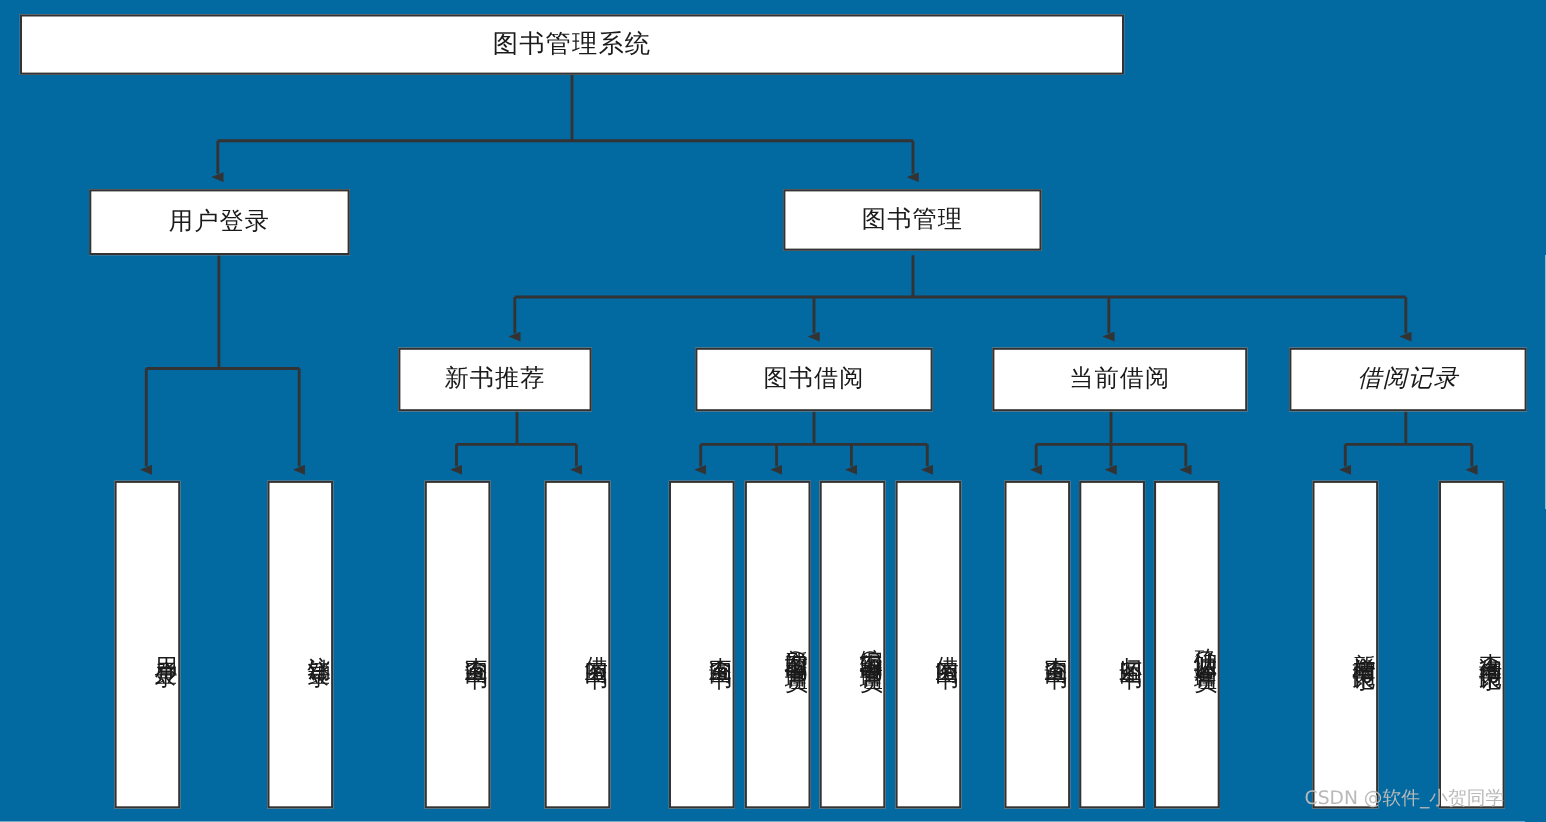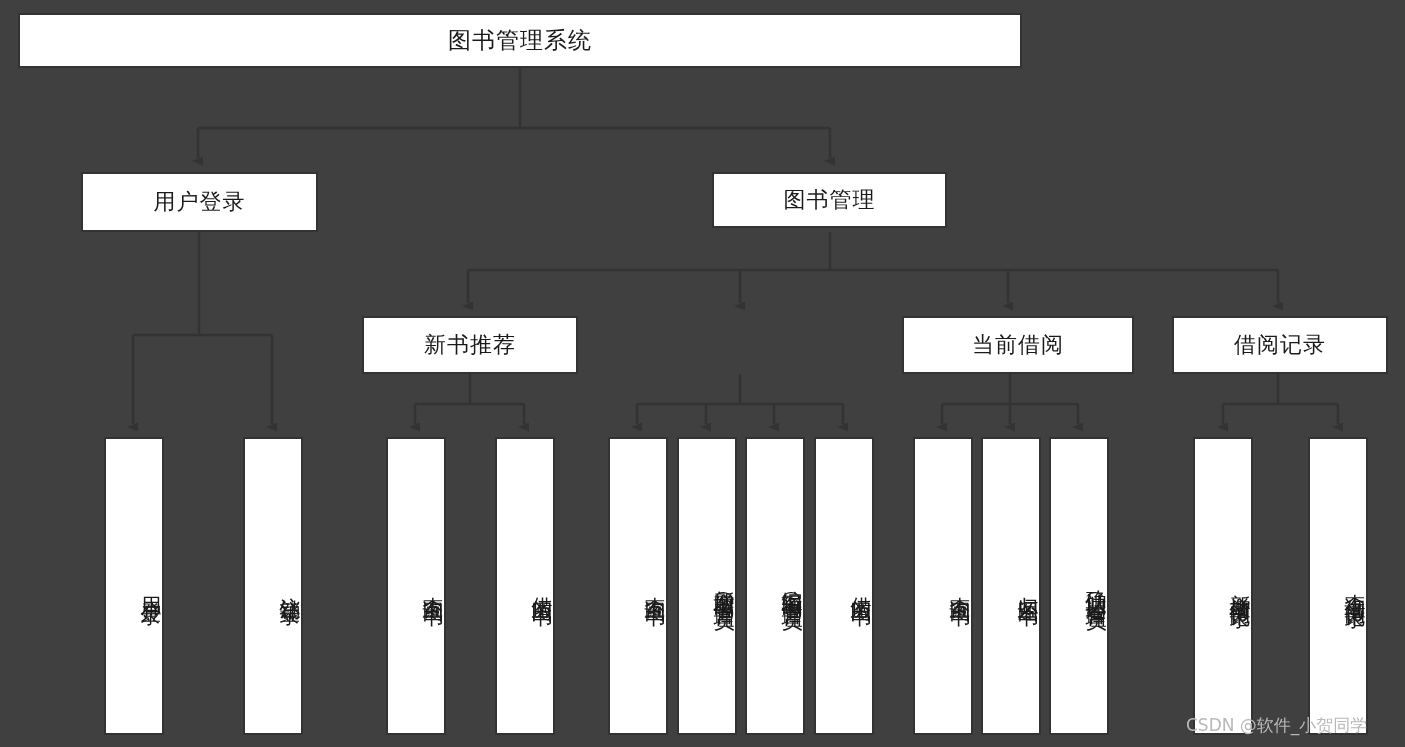--- a/index.html
+++ b/index.html
@@ -9,21 +9,21 @@
     background: #ffffff;
   }
   body {
     font-family: "DejaVu Sans", "Liberation Sans", sans-serif;
     color: #1a1a1a;
   }
   #canvas {
     position: relative;
     width: 1405px;
     height: 747px;
-    background: #404040;
+    background: #0369a1;
     overflow: hidden;
   }
   #edges {
     position: absolute;
     left: 0;
     top: 0;
     width: 1405px;
     height: 747px;
     pointer-events: none;
   }
@@ -129,27 +129,30 @@
     <span>图书管理系统</span>
   </div>
 
   <div class="node node-h" style="left:81px; top:172px; width:237px; height:60px;">
     <span>用户登录</span>
   </div>
   <div class="node node-h" style="left:712px; top:172px; width:235px; height:56px;">
     <span>图书管理</span>
   </div>
 
-  <div class="node node-h" style="left:362px; top:316px; width:216px; height:58px;">
+  <div class="node node-h" style="left:362px; top:316px; width:176px; height:58px;">
     <span>新书推荐</span>
+  </div>
+  <div class="node node-h" style="left:632px; top:316px; width:216px; height:58px;">
+    <span>图书借阅</span>
   </div>
   <div class="node node-h" style="left:902px; top:316px; width:232px; height:58px;">
     <span>当前借阅</span>
   </div>
-  <div class="node node-h" style="left:1172px; top:316px; width:216px; height:58px;">
+  <div class="node node-h" style="left:1172px; top:316px; width:216px; height:58px;font-style:italic;">
     <span>借阅记录</span>
   </div>
 
   <div class="node node-v" style="left:104px; top:437px; width:60px; height:298px;">
     <span class="vtext">用户登录</span>
   </div>
   <div class="node node-v" style="left:243px; top:437px; width:60px; height:298px;">
     <span class="vtext">注销登录</span>
   </div>
 

